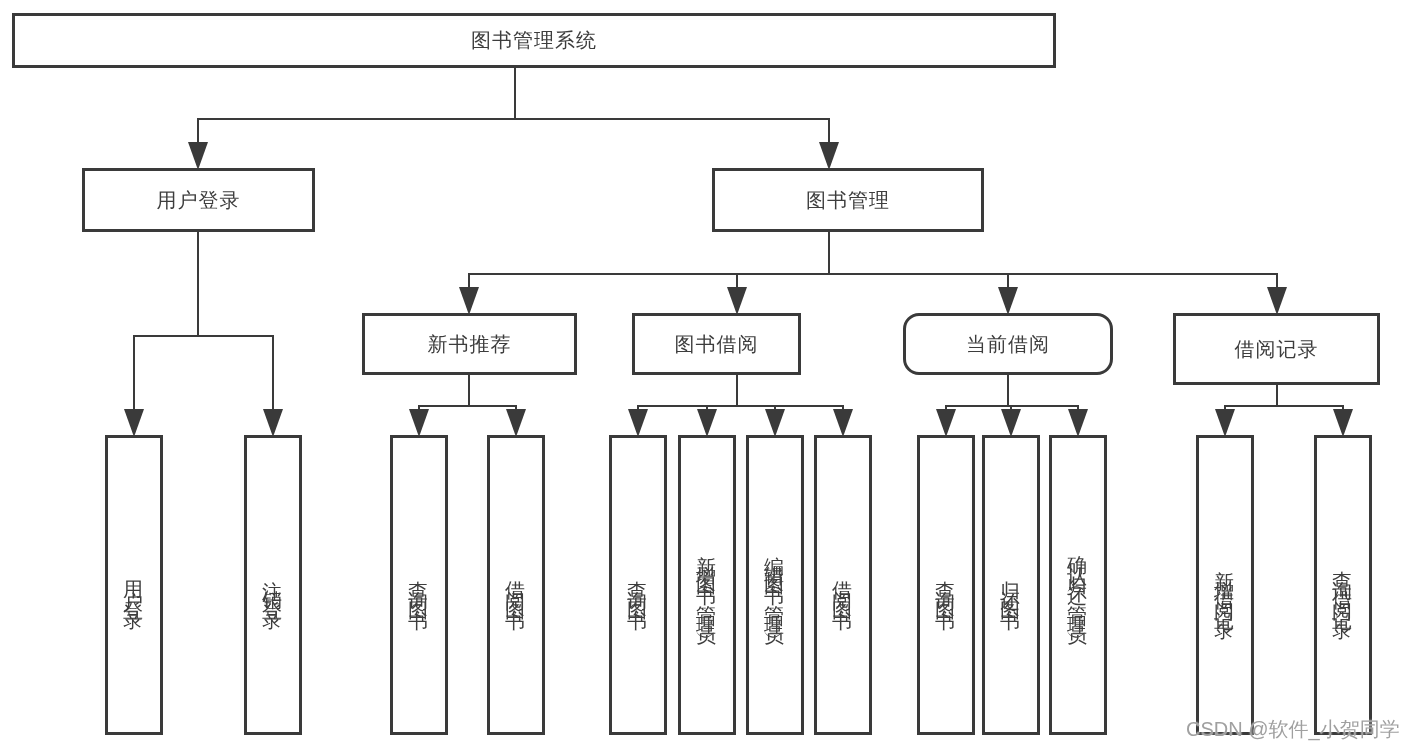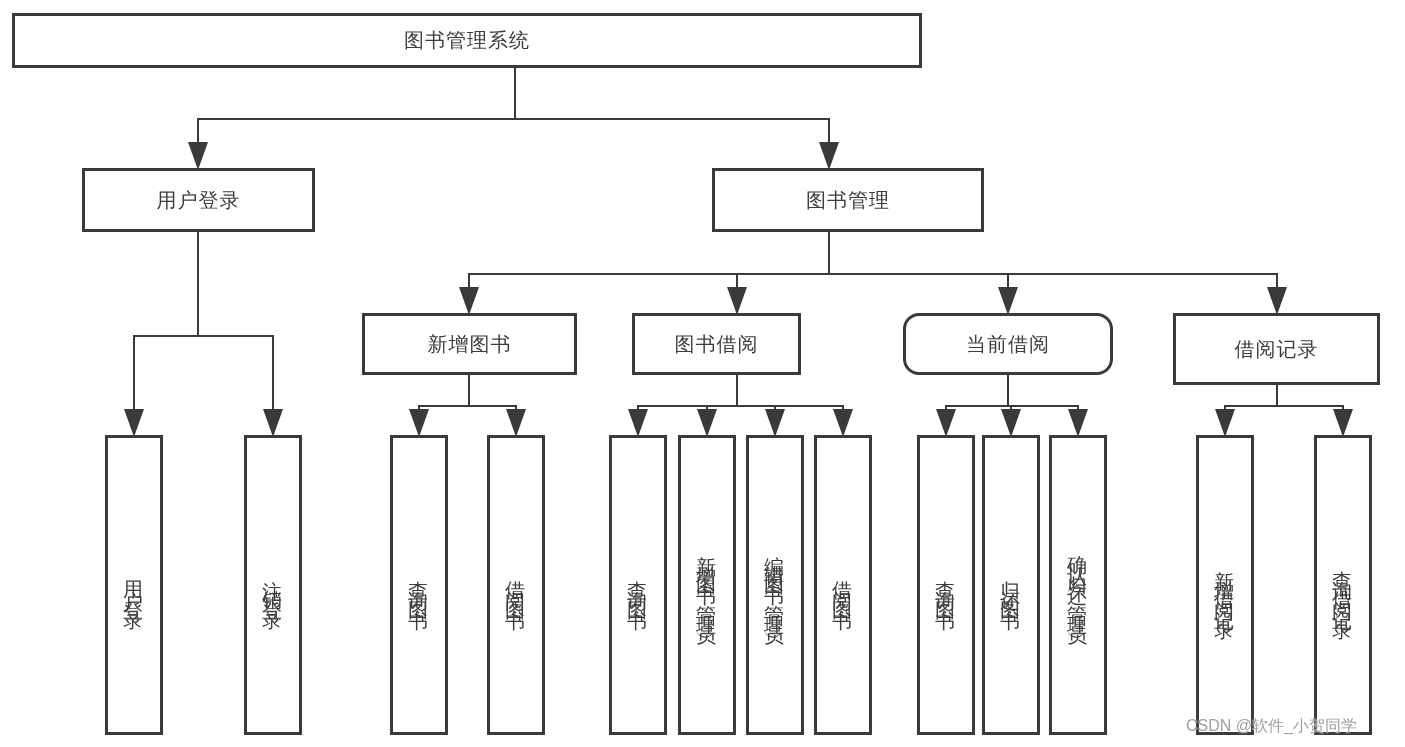--- a/index.html
+++ b/index.html
@@ -46,33 +46,33 @@
   .ah{
     position:absolute;width:0;height:0;
     border-left:10px solid transparent;
     border-right:10px solid transparent;
     border-top:28px solid #3a3a3a;
     z-index:3;
   }
   .watermark{
     position:absolute;
     left:1186px;top:716px;
-    font-size:16px;
+    font-size:20px;
     color:#a0a0a0;
     white-space:nowrap;
     z-index:4;
     text-shadow:0 0 2px #ffffff;
   }
 </style>
 </head>
 <body>
 
 <div id="canvas">
 
-  <div class="box" style="left:12px;top:13px;width:910px;height:55px;align-items:center;">
+  <div class="box" style="left:12px;top:13px;width:1044px;height:55px;align-items:center;">
     <span>图书管理系统</span>
   </div>
 
   <div class="vline" style="left:514px;top:68px;height:50px;"></div>
   <div class="hline" style="left:197px;top:118px;width:633px;"></div>
   <div class="vline" style="left:197px;top:118px;height:26px;"></div>
   <div class="ah" style="left:188px;top:142px;"></div>
   <div class="vline" style="left:828px;top:118px;height:26px;"></div>
   <div class="ah" style="left:819px;top:142px;"></div>
 
@@ -95,21 +95,21 @@
   <div class="vline" style="left:468px;top:273px;height:16px;"></div>
   <div class="ah" style="left:459px;top:287px;"></div>
   <div class="vline" style="left:736px;top:273px;height:16px;"></div>
   <div class="ah" style="left:727px;top:287px;"></div>
   <div class="vline" style="left:1007px;top:273px;height:16px;"></div>
   <div class="ah" style="left:998px;top:287px;"></div>
   <div class="vline" style="left:1276px;top:273px;height:16px;"></div>
   <div class="ah" style="left:1267px;top:287px;"></div>
 
   <div class="box" style="left:362px;top:313px;width:215px;height:62px;">
-    <span>新增图书</span>
+    <span>新书推荐</span>
   </div>
   <div class="box" style="left:632px;top:313px;width:169px;height:62px;">
     <span>图书借阅</span>
   </div>
   <div class="box" style="left:903px;top:313px;width:210px;height:62px;border-radius:16px;">
     <span>当前借阅</span>
   </div>
   <div class="box" style="left:1173px;top:313px;width:207px;height:72px;">
     <span>借阅记录</span>
   </div>

